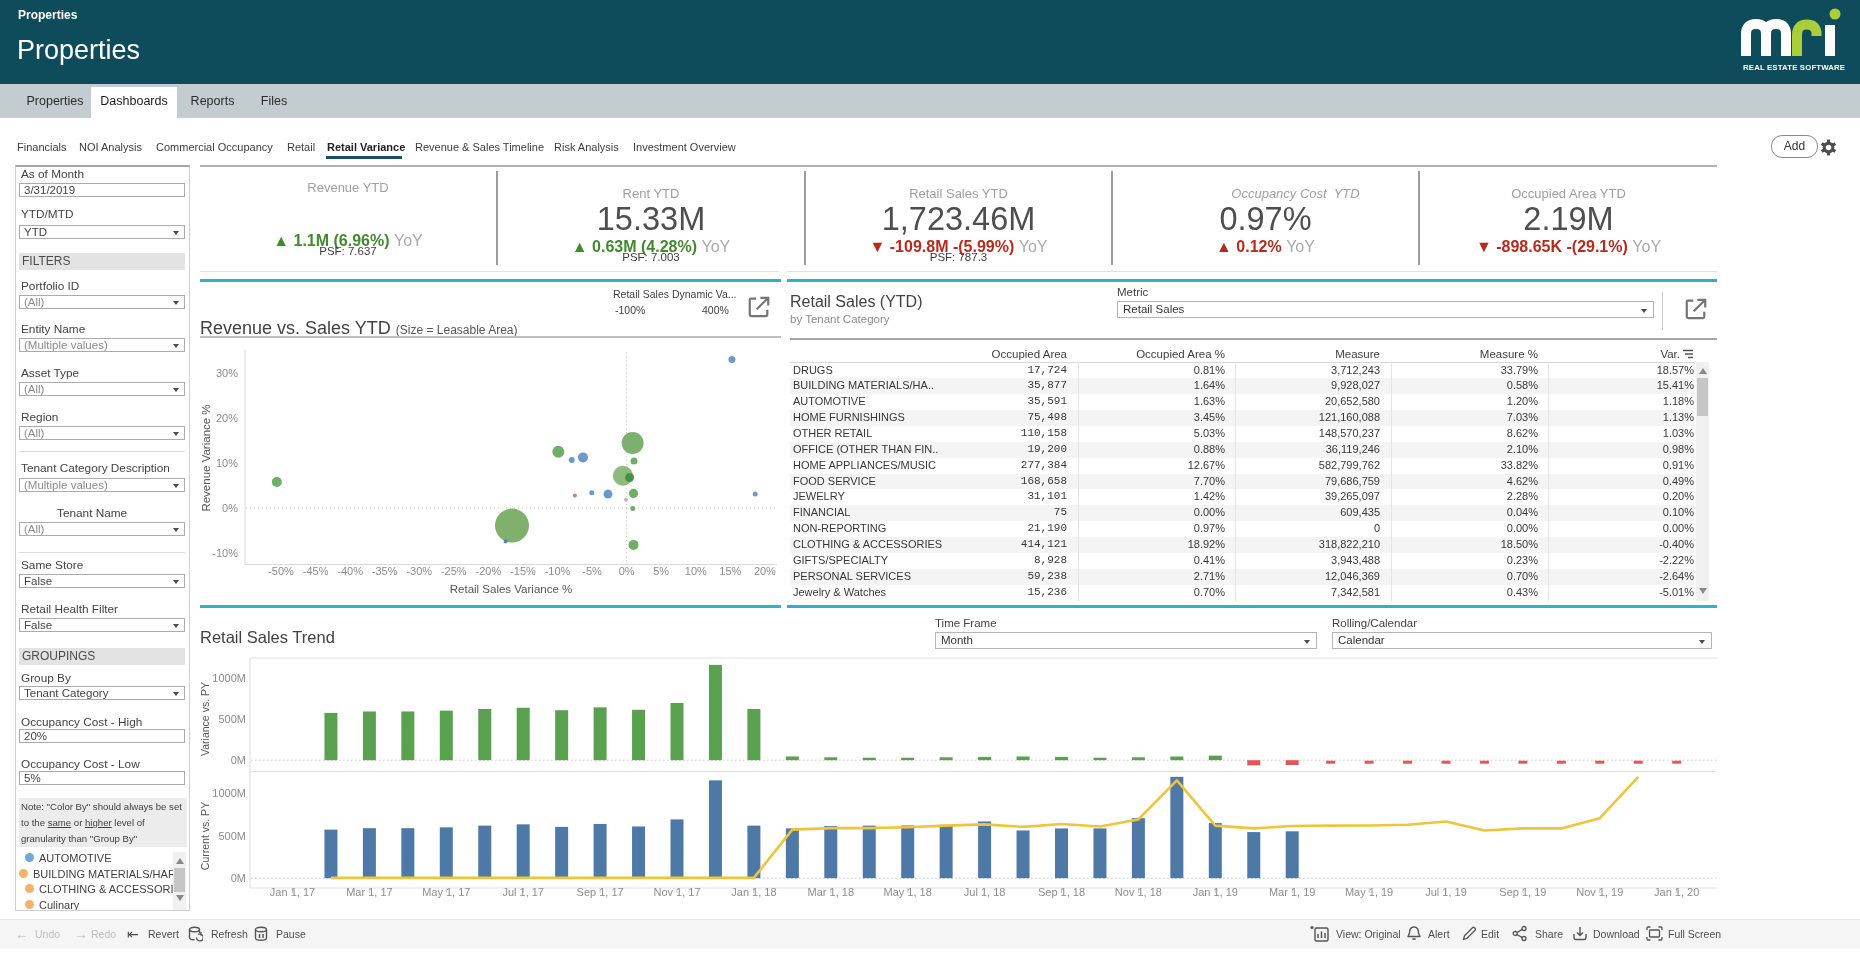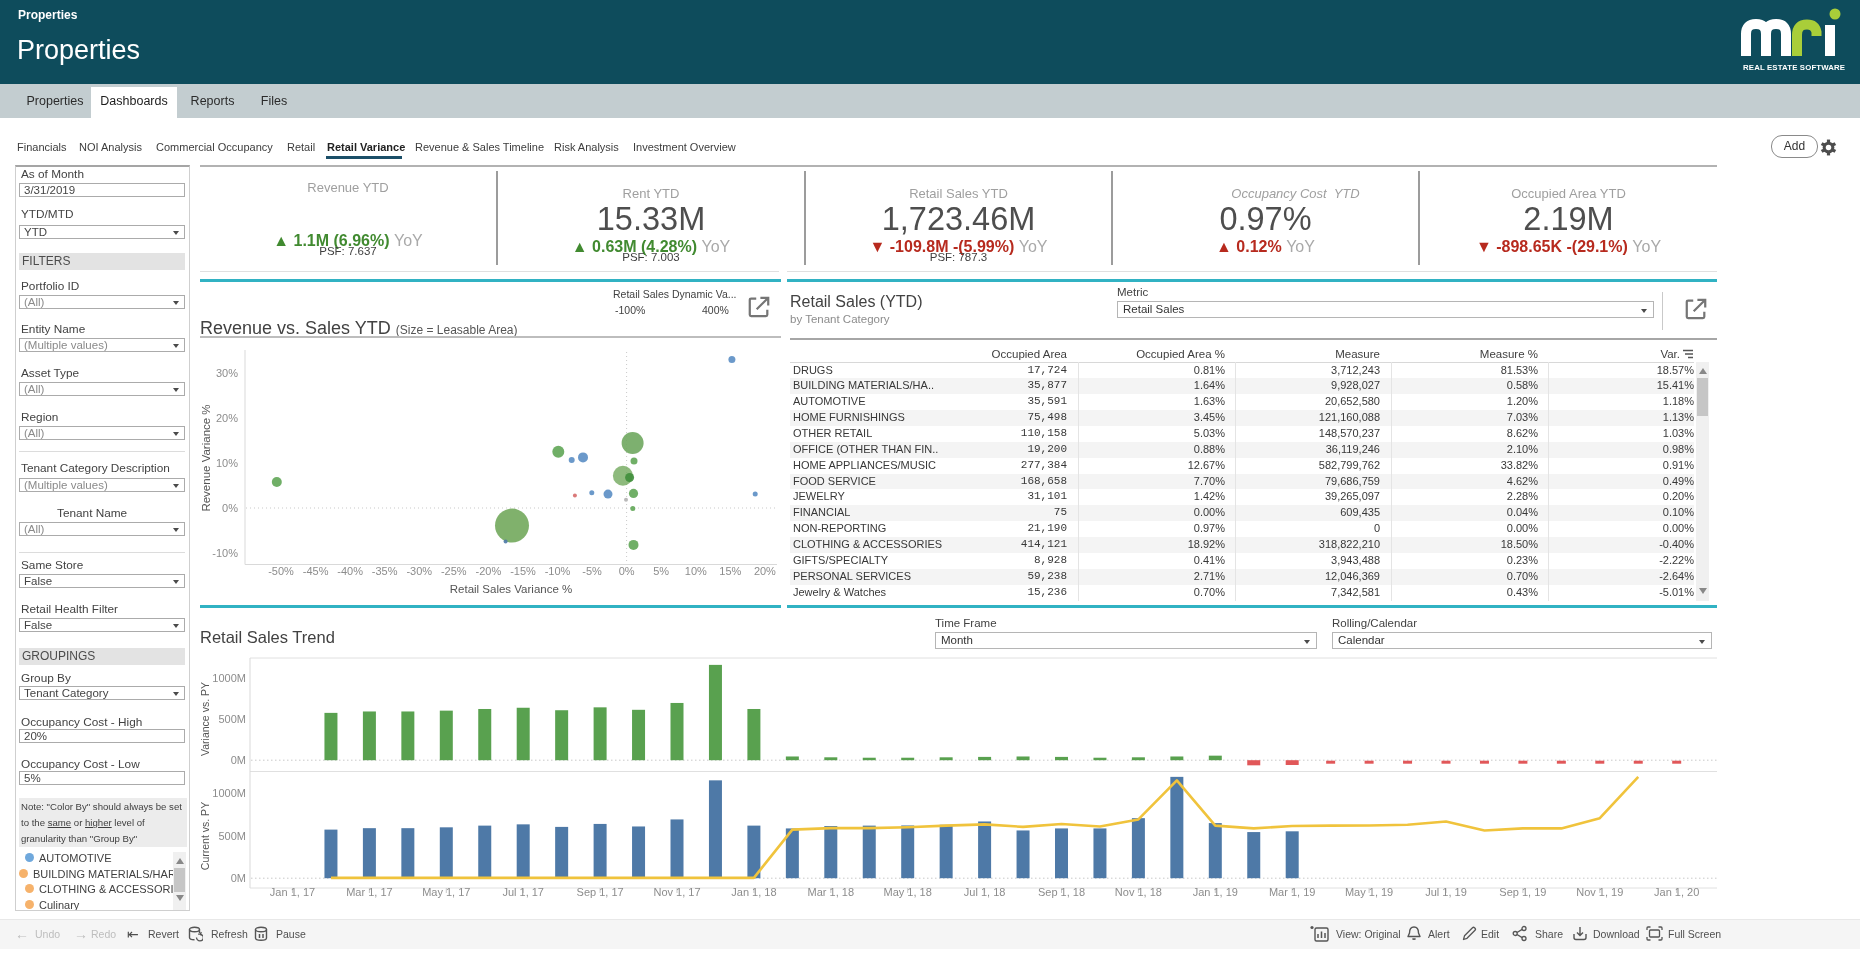--- a/index.html
+++ b/index.html
@@ -264,21 +264,21 @@
   </div>
   <svg class="abs" style="left:1682px;top:348px;" width="12" height="12" viewBox="0 0 12 12">
     <path d="M1 2.5 H11 M3 6 H11 M6 9.5 H11" stroke="#555" stroke-width="1.6"></path>
   </svg>
   <div class="abs" style="left:790px;top:361.5px;width:904px;height:1px;background:#d8d8d8;"></div>
   <div class="tblrow" style="top:362.5px;">
       <span class="tc tlabel">DRUGS</span>
       <span class="tc r1">17,724</span>
       <span class="tc r2">0.81%</span>
       <span class="tc r3">3,712,243</span>
-      <span class="tc r4">81.53%</span>
+      <span class="tc r4">33.79%</span>
       <span class="tc r5">18.57%</span>
     </div>
   <div class="tblrow alt" style="top:378.37px;">
       <span class="tc tlabel">BUILDING MATERIALS/HA..</span>
       <span class="tc r1">35,877</span>
       <span class="tc r2">1.64%</span>
       <span class="tc r3">9,928,027</span>
       <span class="tc r4">0.58%</span>
       <span class="tc r5">15.41%</span>
     </div>

